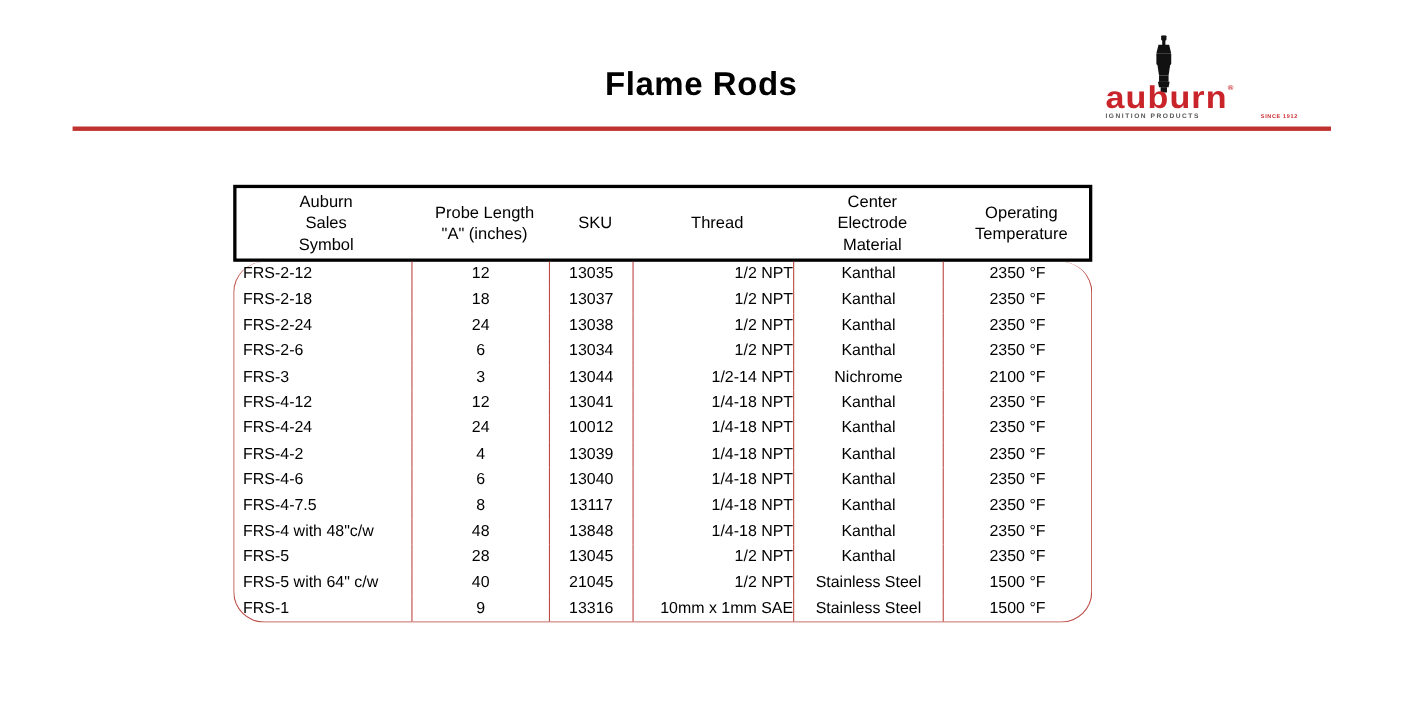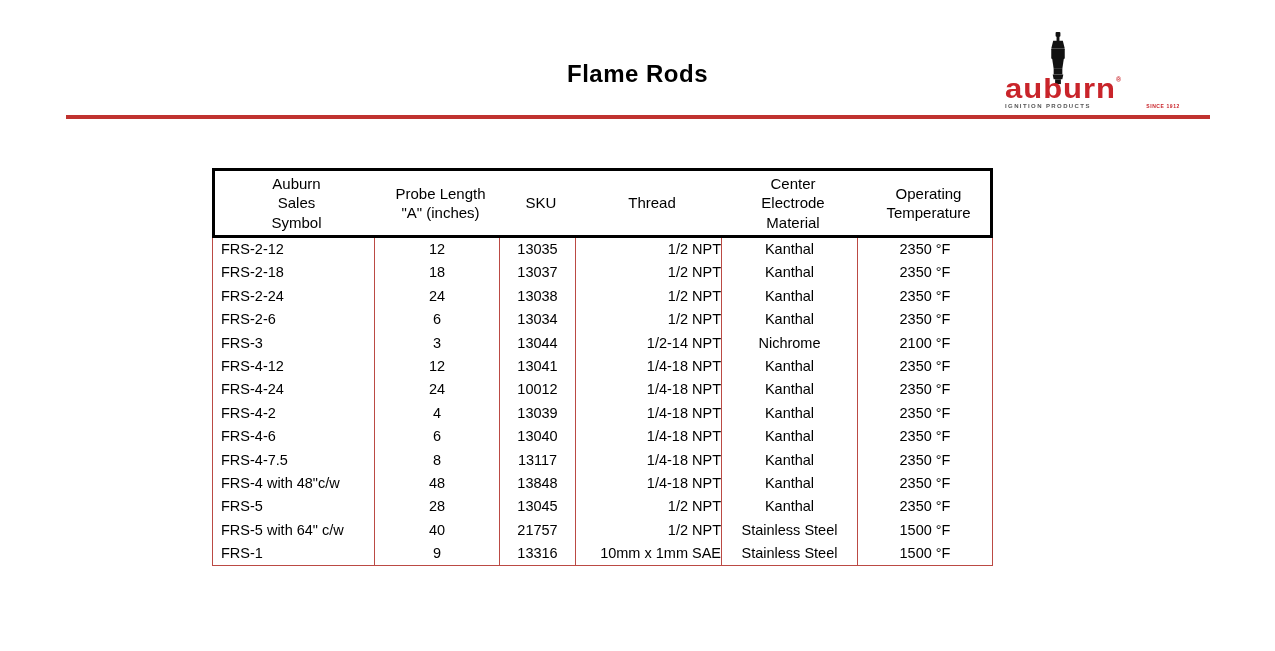--- a/index.html
+++ b/index.html
@@ -1,42 +1,42 @@
 <!DOCTYPE html>
 <html><head>
 <meta charset="utf-8">
 <style>
   * { margin:0; padding:0; box-sizing:border-box; }
   html,body { width:1275px; height:651px; background:#ffffff; font-family:"Liberation Sans", sans-serif; }
   .page { position:relative; width:1275px; height:651px; background:#fff; overflow:hidden; }
 
   
   .title { position:absolute; top:60px; left:0; width:1275px; text-align:center;
-           font-size:24px; font-weight:700; color:#000; letter-spacing:.5px; }
+           font-size:30px; font-weight:700; color:#000; letter-spacing:.5px; }
 
   
   .redline { position:absolute; top:115px; left:66px; width:1144px; height:4px; background:#c0322f; }
 
   
   .logo { position:absolute; top:32px; left:1005px; width:175px; height:85px; }
   .logo .plug { display:block; margin-left:38px; }
   .logo .brand { margin-top:-10px; color:#c9242a; font-weight:800; font-size:31px;
                  line-height:.85; letter-spacing:1px; transform:scaleY(.92); font-style:normal; }
   .logo .brand sup { font-size:7px; vertical-align:18px; }
   .logo .subrow { display:flex; justify-content:space-between; align-items:flex-end; margin-top:1px; }
   .logo .tagline { font-size:6px; font-weight:700; letter-spacing:1.4px; color:#555; }
   .logo .since { font-size:5px; font-weight:700; letter-spacing:.6px; color:#c9242a; }
 
   
   .table { position:absolute; top:168px; left:212px; width:781px; }
   .thead { display:grid; grid-template-columns:163px 125px 76px 146px 136px 135px;
            border:3px solid #000; height:70px; }
   .th { display:flex; align-items:center; justify-content:center; text-align:center;
         font-size:15px; color:#000; line-height:1.28; white-space:pre-line; }
-  .tbody { border-left:1px solid #bb4a44; border-right:1px solid #bb4a44; border-bottom:1px solid #bb4a44; }
+  .tbody { border-left:1px solid #bb4a44; border-right:1px solid #bb4a44; border-bottom:1px solid #bb4a44;border-radius:28px; }
   .tr { display:grid; grid-template-columns:162px 125px 76px 146px 136px 134px; height:23.4px; }
   .td { font-size:14.5px; color:#000; line-height:23.4px; white-space:nowrap; overflow:hidden;
         border-right:1px solid #bb4a44; text-align:center; }
   .td.last { border-right:none; }
   .td.c0 { text-align:left; padding-left:8px; }
   .td.c3 { text-align:right; padding-left:7px; }
 </style>
 </head>
 <body>
 
@@ -172,21 +172,21 @@
     <div class="td c0">FRS-5</div>
     <div class="td c1">28</div>
     <div class="td c2">13045</div>
     <div class="td c3">1/2 NPT</div>
     <div class="td c4">Kanthal</div>
     <div class="td c5 last">2350 °F</div>
   </div>
         <div class="tr">
     <div class="td c0">FRS-5 with 64" c/w</div>
     <div class="td c1">40</div>
-    <div class="td c2">21757</div>
+    <div class="td c2">21045</div>
     <div class="td c3">1/2 NPT</div>
     <div class="td c4">Stainless Steel</div>
     <div class="td c5 last">1500 °F</div>
   </div>
         <div class="tr">
     <div class="td c0">FRS-1</div>
     <div class="td c1">9</div>
     <div class="td c2">13316</div>
     <div class="td c3">10mm x 1mm SAE</div>
     <div class="td c4">Stainless Steel</div>

